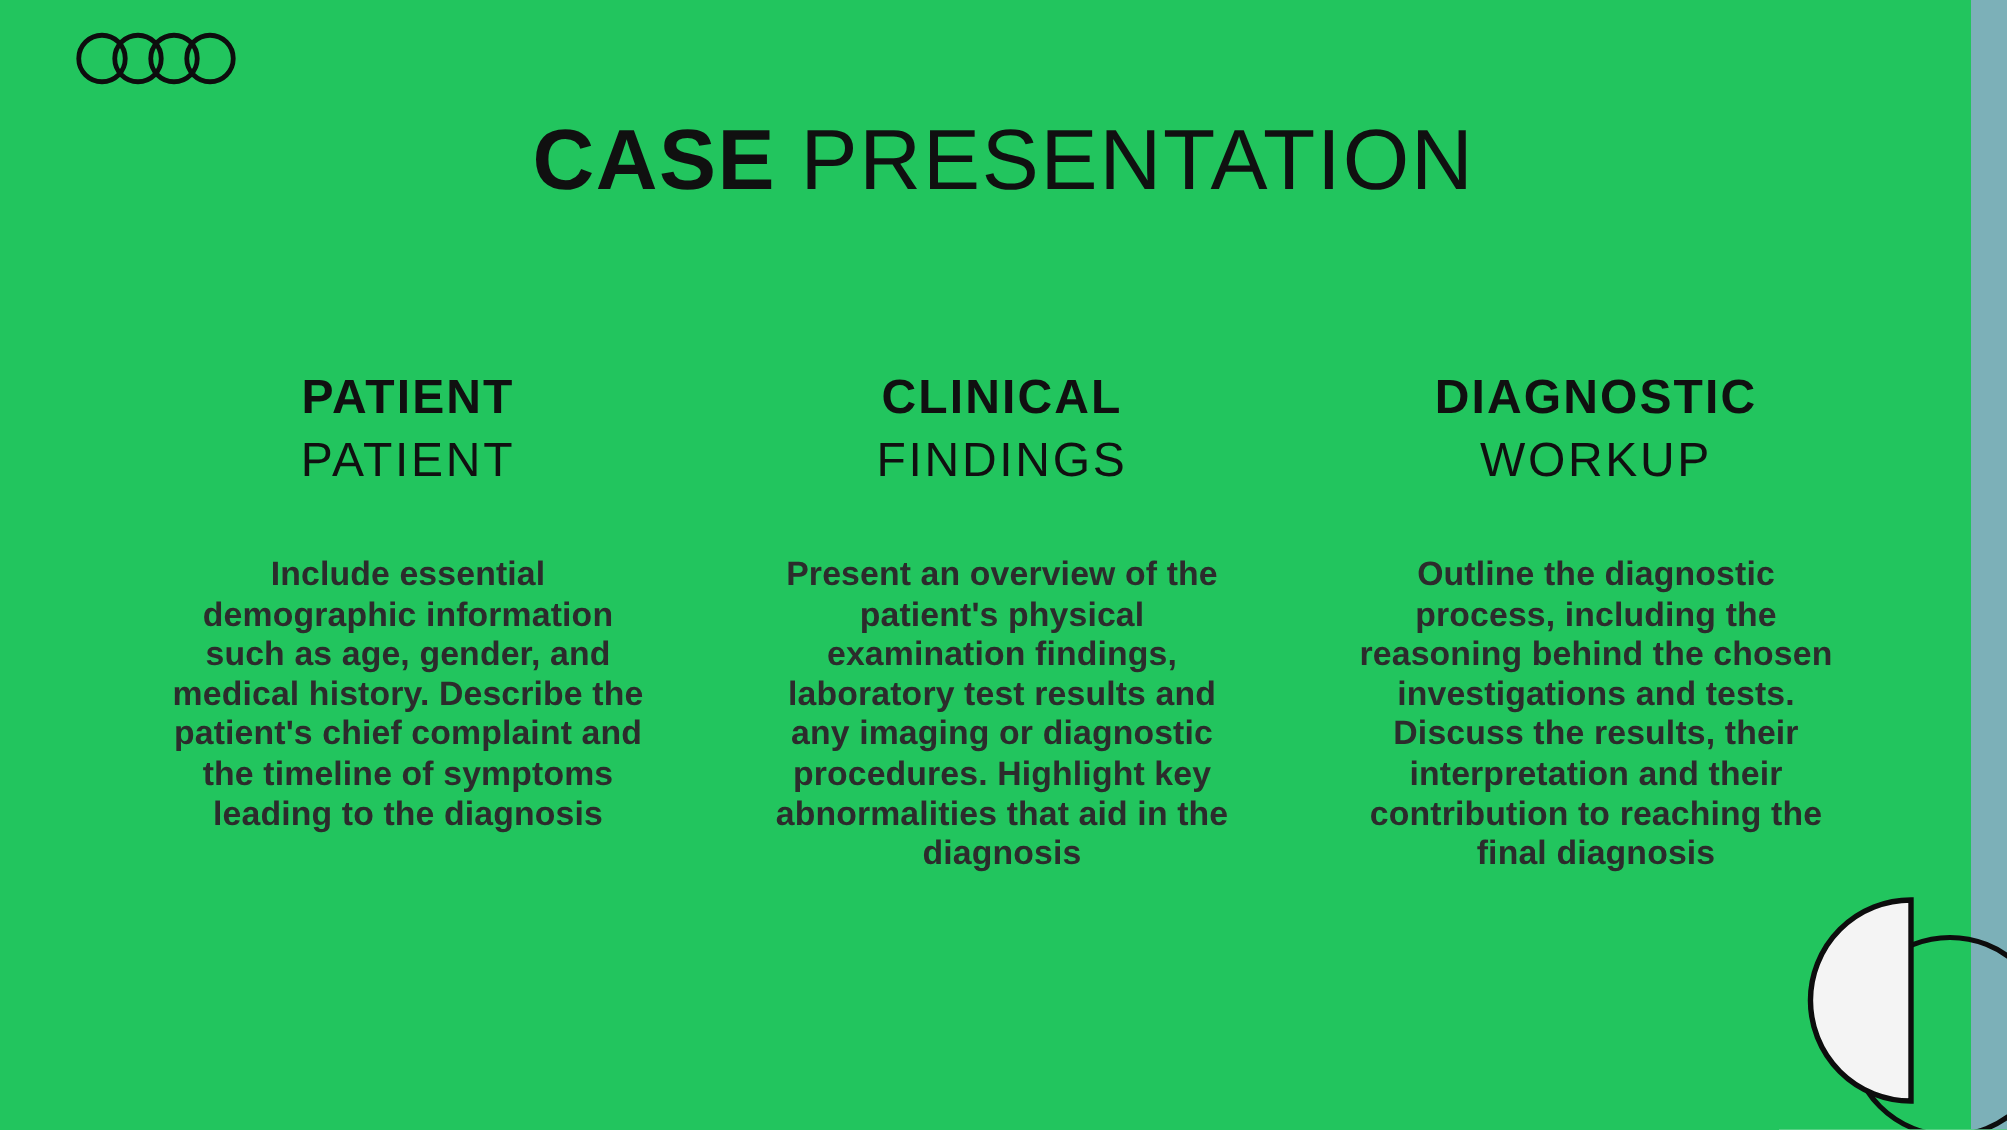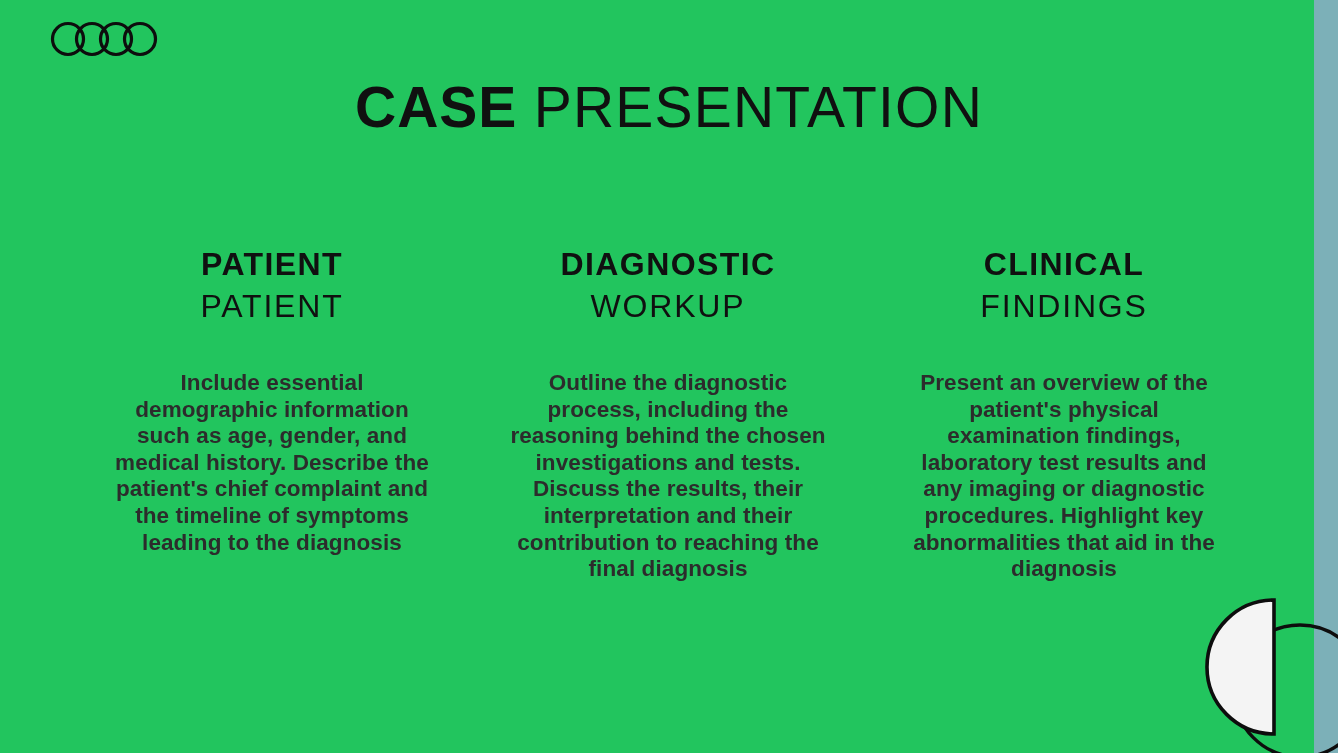--- a/index.html
+++ b/index.html
@@ -140,34 +140,34 @@
   <div class="columns">
 
     <div class="column column-1">
       <div class="col-head">
         <span class="col-head-top">PATIENT</span>
         <span class="col-head-bottom">PATIENT</span>
       </div>
       <p class="col-body">Include essential demographic information such as age, gender, and medical history. Describe the patient's chief complaint and the timeline of symptoms leading to the diagnosis</p>
     </div>
 
+    <div class="column column-2">
+      <div class="col-head">
+        <span class="col-head-top">CLINICAL</span>
+        <span class="col-head-bottom">FINDINGS</span>
+      </div>
+      <p class="col-body">Present an overview of the patient's physical examination findings, laboratory test results and any imaging or diagnostic procedures. Highlight key abnormalities that aid in the diagnosis</p>
+    </div>
+
     <div class="column column-3">
       <div class="col-head">
         <span class="col-head-top">DIAGNOSTIC</span>
         <span class="col-head-bottom">WORKUP</span>
       </div>
       <p class="col-body">Outline the diagnostic process, including the reasoning behind the chosen investigations and tests. Discuss the results, their interpretation and their contribution to reaching the final diagnosis</p>
-    </div>
-
-    <div class="column column-2">
-      <div class="col-head">
-        <span class="col-head-top">CLINICAL</span>
-        <span class="col-head-bottom">FINDINGS</span>
-      </div>
-      <p class="col-body">Present an overview of the patient's physical examination findings, laboratory test results and any imaging or diagnostic procedures. Highlight key abnormalities that aid in the diagnosis</p>
     </div>
 
   </div>
 
   <div class="corner-deco">
     <svg width="160" height="170" viewBox="0 0 160 170" xmlns="http://www.w3.org/2000/svg">
 
       <circle cx="122" cy="108" r="66" fill="none" stroke="#0d0d0d" stroke-width="3.4"></circle>
 
       <path d="M 96 17 A 67 67 0 1 0 96 151 Z" fill="#f4f4f4" stroke="#0d0d0d" stroke-width="3.6" stroke-linejoin="miter"></path>

